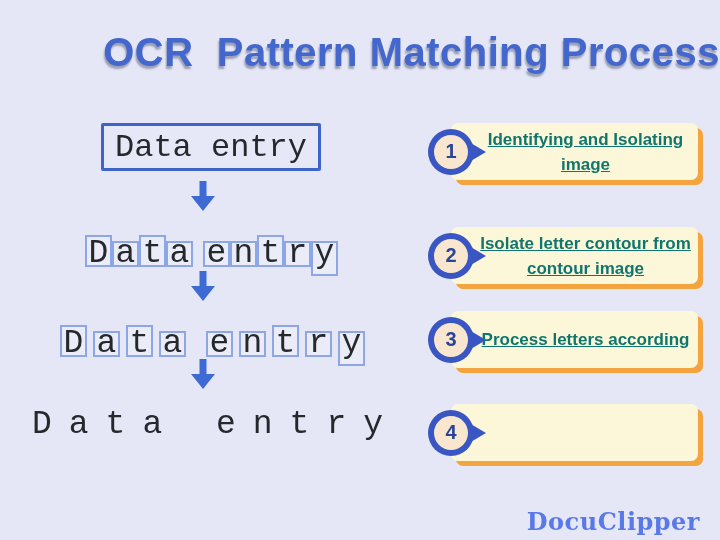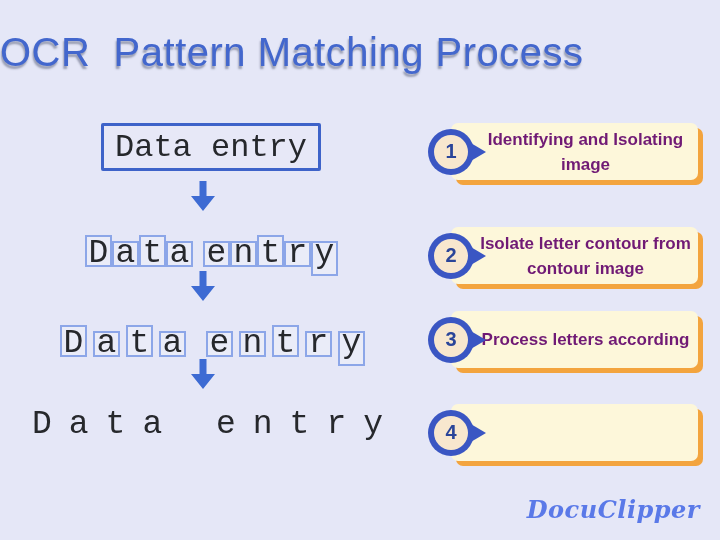--- a/index.html
+++ b/index.html
@@ -7,22 +7,22 @@
     position:relative;
     width:720px;height:540px;
     background:#e5e7f7;
     overflow:hidden;
     font-family:"Liberation Sans", sans-serif;
   }
 
   
   .title{
     position:absolute;top:30px;left:0;right:0;
-    margin:0;text-align:left;
-    font-size:40px;font-weight:normal;
+    margin:0;text-align:right;
+    font-size:40px;font-weight:bold;
     color:#4367cd;
     letter-spacing:.5px;
     white-space:pre;
     text-shadow:-1px 3px 2px rgba(104,110,135,.6);
   }
 
   
   .word-box{
     position:absolute;left:101px;top:123px;width:220px;height:48px;
     border:3px solid #3e63c9;border-radius:2px;
@@ -83,22 +83,22 @@
     background:#fdf7da;border-radius:7px;
     box-shadow:5px 5px 0 0 #f3a43e;
     display:flex;align-items:center;justify-content:center;
     text-align:center;
   }
   .callout-1{top:123px;}
   .callout-2{top:227px;}
   .callout-3{top:311px;}
   .callout-4{top:404px;}
   .callout .txt{
-    font-size:17px;font-weight:bold;color:#701a75;
-    line-height:25px;padding-left:26px;padding-right:4px;
+    font-size:17px;font-weight:bold;color:#0f766e;
+    line-height:25px;padding-left:26px;padding-right:4px;text-decoration:underline;
   }
 
   .badge{
     position:absolute;left:-23px;top:50%;transform:translateY(-50%);
     width:46px;height:46px;border-radius:50%;
     background:#3a56c3;z-index:2;
   }
   .badge-pointer{
     position:absolute;left:36px;top:50%;transform:translateY(-50%);
     width:0;height:0;
@@ -112,23 +112,23 @@
     border-radius:50%;background:#f8e7ce;
     display:flex;align-items:center;justify-content:center;
     z-index:1;
   }
   .badge-inner .num{
     font-size:20px;font-weight:bold;color:#2a4499;
   }
 
   
   .logo{
-    position:absolute;right:20px;bottom:16px;
+    position:absolute;right:20px;bottom:4px;
     font-family:"DejaVu Serif", serif;
-    font-style:italic;font-weight:bold;
+    font-weight:bold;
     font-size:24px;color:#5a79e8;
     letter-spacing:.5px;
   }
 </style>
 </head>
 <body>
 
 <div class="canvas">
 
   <h1 class="title">OCR  Pattern Matching Process</h1>

